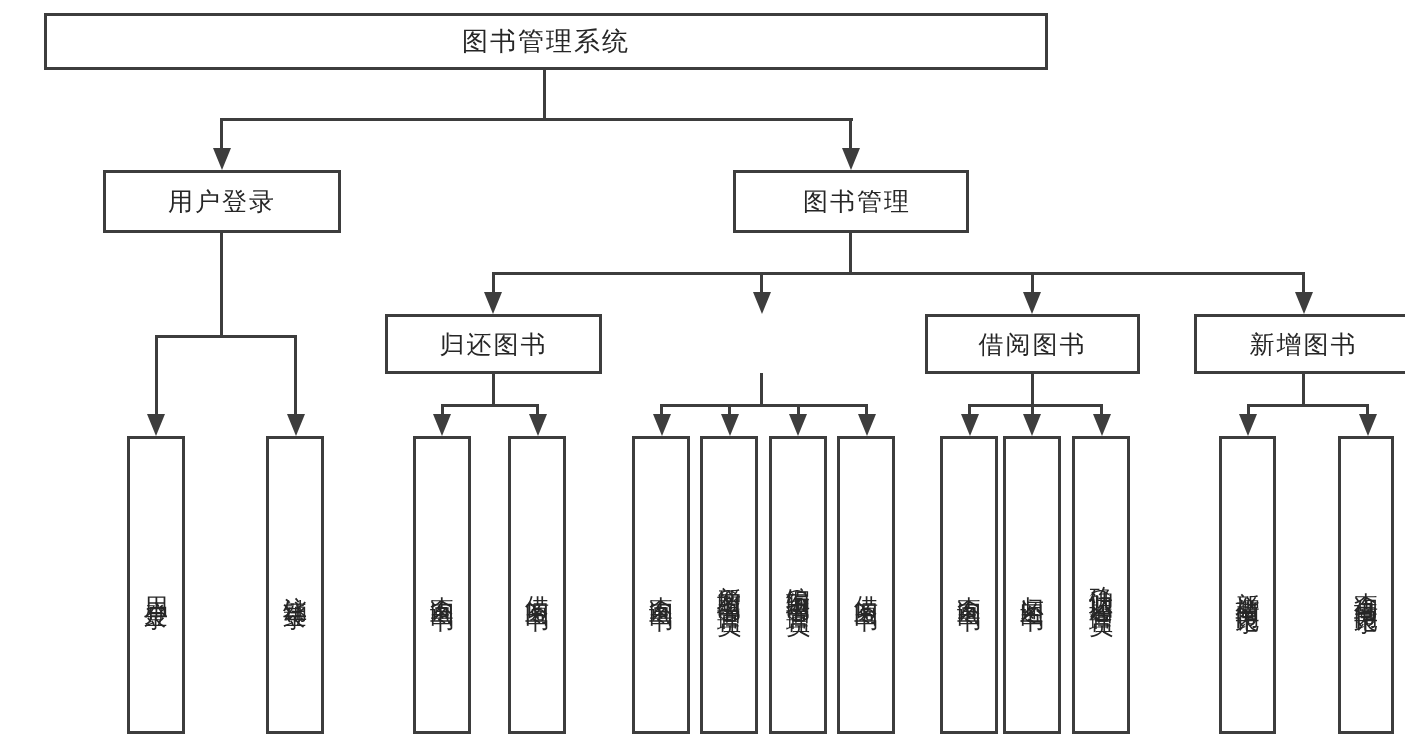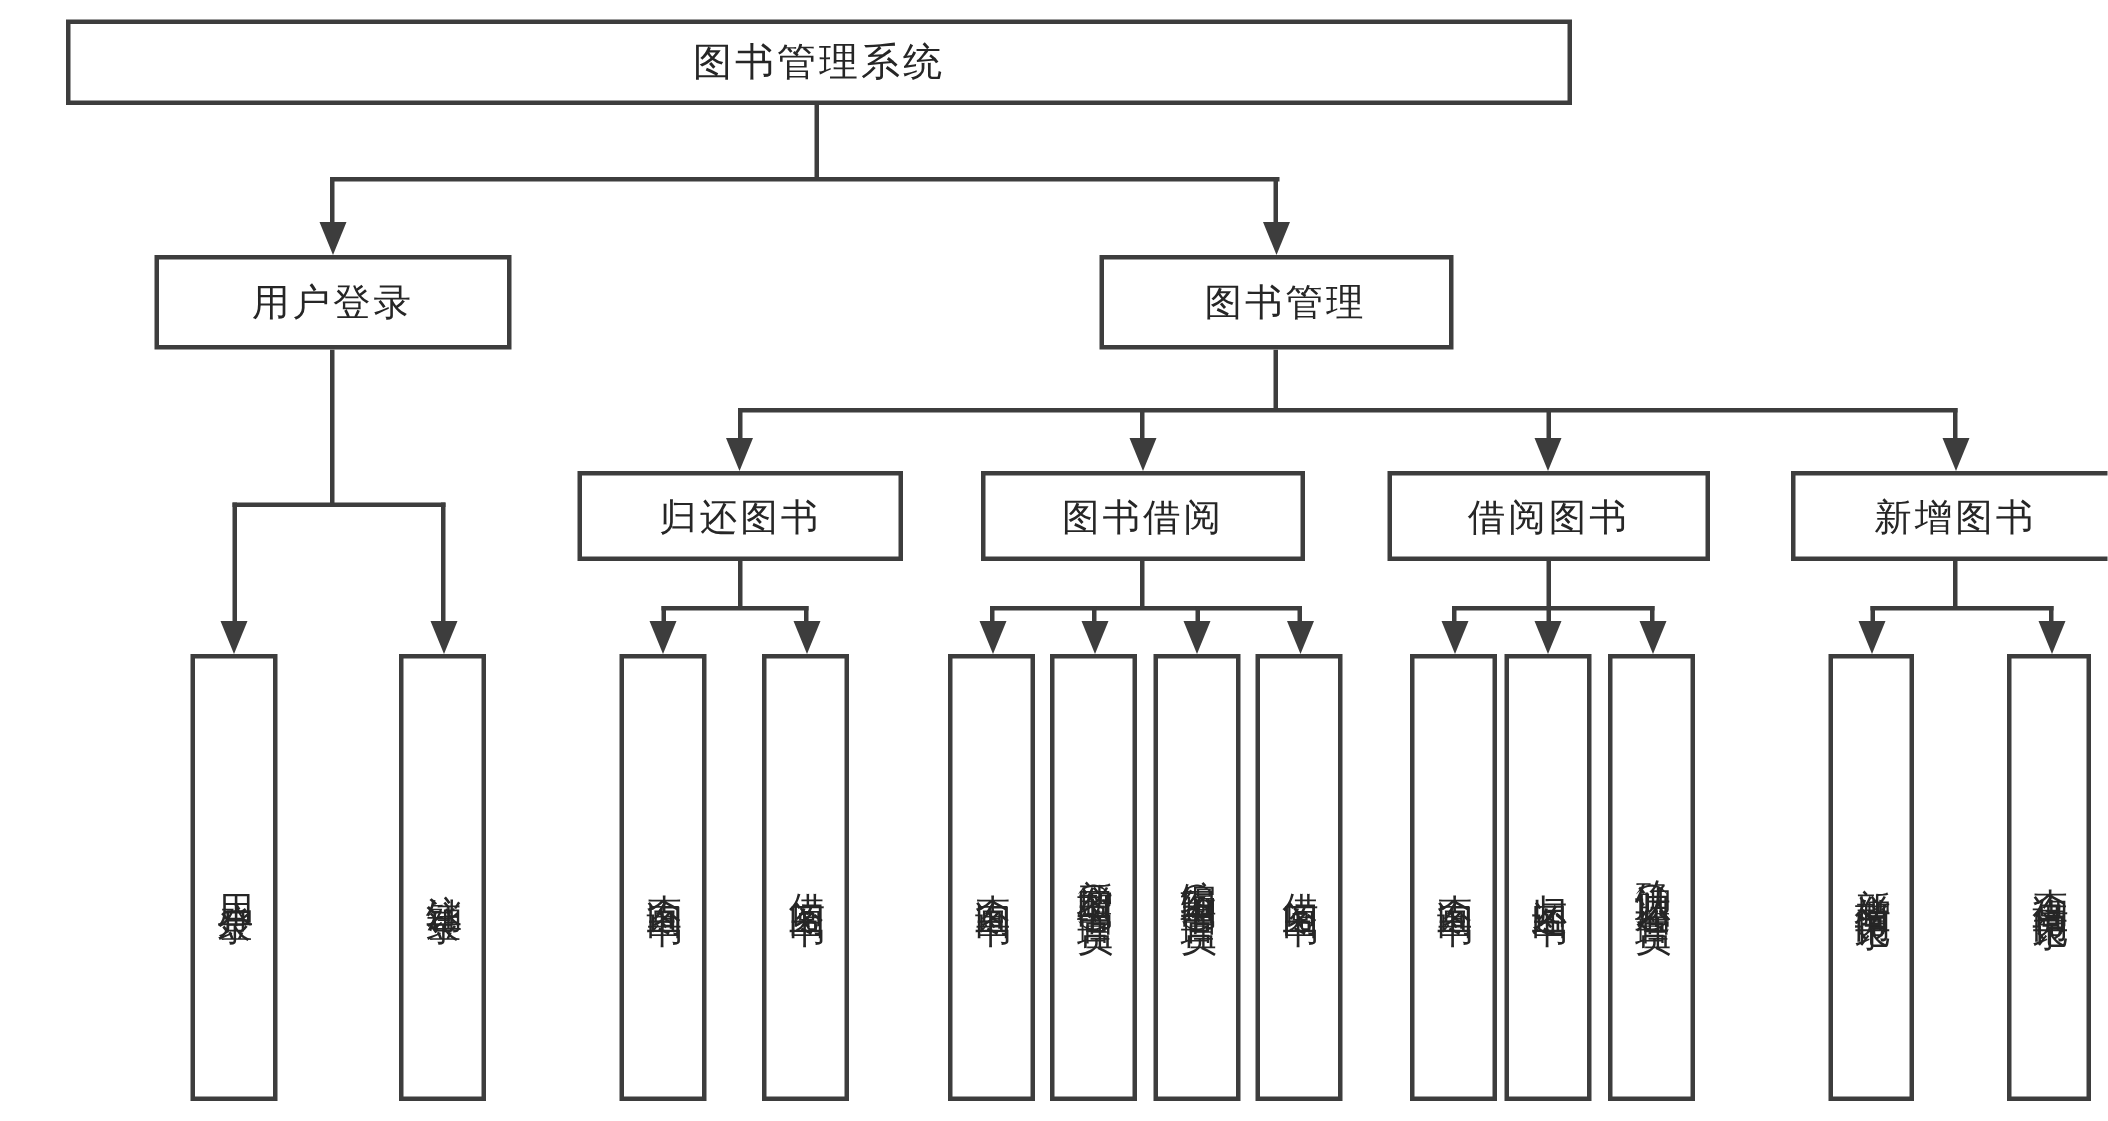--- a/index.html
+++ b/index.html
@@ -49,23 +49,20 @@
 
   <div class="box l2" style="left:80px;width:238px;">
     <span class="lbl">用户登录</span>
   </div>
   <div class="box l2" style="left:710px;width:236px;padding-left:12px;">
     <span class="lbl">图书管理</span>
   </div>
 
   <div class="box l3" style="left:362px;width:217px;">
     <span class="lbl">归还图书</span>
-  </div>
-  <div class="box l3" style="left:631px;width:216px;">
-    <span class="lbl">图书借阅</span>
   </div>
   <div class="box l3" style="left:902px;width:215px;">
     <span class="lbl">借阅图书</span>
   </div>
   <div class="box l3" style="left:1171px;width:219px;">
     <span class="lbl">新增图书</span>
   </div>
 
   <div class="leaf" style="left:104px;">
     <span class="vlbl">用户登录</span>

